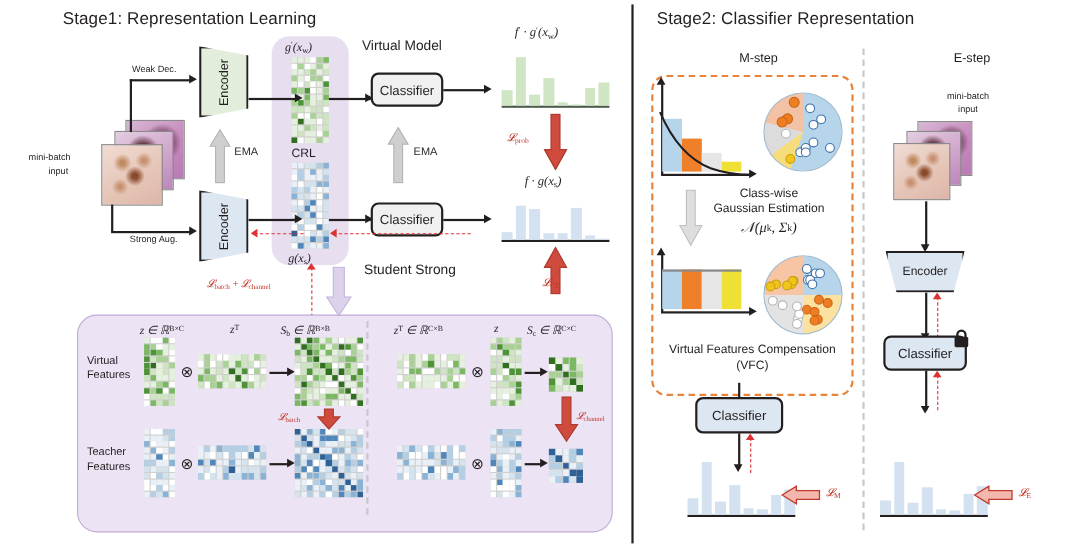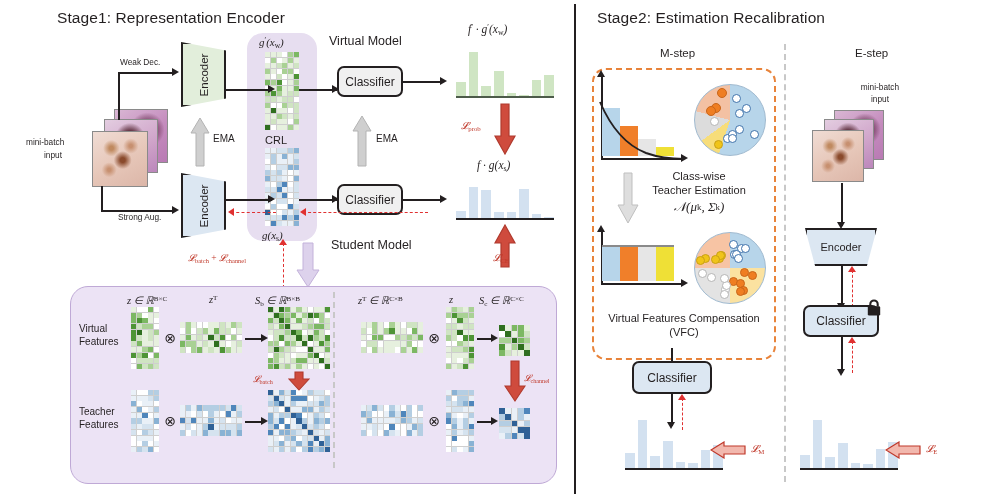--- a/index.html
+++ b/index.html
@@ -13,21 +13,21 @@
     overflow: hidden;
   }
   .fig { position:absolute; left:0; top:0; width:984px; height:498px; }
   .abs { position:absolute; }
   .ctr { display:flex; align-items:center; justify-content:center; text-align:center; }
 
   
   .stage-title { font-size:15.5px; color:#231f20; letter-spacing:.1px; white-space:nowrap; }
   .model-label { font-size:12.5px; white-space:nowrap; }
   .small-lbl { font-size:8.3px; white-space:nowrap; }
-  .step-lbl { font-size:11.5px; white-space:nowrap; }
+  .step-lbl { font-size:11.5px; white-space:nowrap;margin-left:12px; }
   .cap { font-size:10px; line-height:1.25; white-space:nowrap; }
   .mathit { font-family:"Liberation Serif", serif; font-style:italic; white-space:nowrap; }
   .mathup { font-family:"Liberation Serif", serif; white-space:nowrap; }
   .loss { font-family:"Liberation Serif", serif; color:#c0392b; white-space:nowrap; }
   .loss .cal { font-style:italic; }
   .sub { font-size:.68em; vertical-align:-0.25em; font-style:normal; }
   .sup { font-size:.68em; vertical-align:0.4em; font-style:normal; }
 
   
   .vdiv-main { width:2.4px; background:#231f20; }
@@ -111,21 +111,21 @@
   }
   .lock { position:absolute; }
 </style>
 </head>
 <body>
 
 <div class="fig">
 
   <div class="abs vdiv-main" style="left:574px; top:4px; height:490px;"></div>
 
-  <div class="abs stage-title" style="left:57px; top:9px;">Stage1: Representation Encoder</div>
+  <div class="abs stage-title" style="left:57px; top:9px;">Stage1: Representation Learning</div>
 
   <div class="abs small-lbl" style="left:26px; top:137px;">mini-batch</div>
   <div class="abs small-lbl" style="left:44px; top:150px;">input</div>
 
   <div class="abs imgstack" style="left:92px; top:109px; width:78px; height:78px;">
     <div class="ph derm1" style="left:22px; top:0; width:54px; height:54px;"></div>
     <div class="ph derm2" style="left:12px; top:10px; width:54px; height:54px;"></div>
     <div class="ph derm3" style="left:0px; top:22px; width:56px; height:56px;"></div>
   </div>
 
@@ -350,21 +350,21 @@
 
   <div class="abs rbox ctr" style="left:337px; top:66px; width:66px; height:31px;">
     <span>Classifier</span>
   </div>
 
   <div class="abs rbox ctr" style="left:337px; top:184px; width:66px; height:31px;">
     <span>Classifier</span>
   </div>
 
   <div class="abs model-label" style="left:329px; top:34px;">Virtual Model</div>
-  <div class="abs model-label" style="left:331px; top:238px;">Student Model</div>
+  <div class="abs model-label" style="left:331px; top:238px;">Student Strong</div>
 
   <div class="abs blkarrow" style="left:352px; top:115px;">
     <svg width="20" height="52" viewBox="0 0 20 52">
       <polygon points="10,1 19,16 14,16 14,51 6,51 6,16 1,16" fill="#cfcfcf" stroke="#b3b3b3" stroke-width="1"></polygon>
     </svg>
   </div>
   <div class="abs small-lbl" style="left:376px; top:133px; font-size:10px;">EMA</div>
 
   <div class="abs aline aline-h" style="left:403px; top:81px; width:40px;"></div>
   <div class="abs ahead-r" style="left:440px; top:77px;"></div>
@@ -1247,21 +1247,21 @@
 
   <div class="abs blkarrow" style="left:504px; top:360px;">
     <svg width="22" height="42" viewBox="0 0 22 42">
       <polygon points="11,41 21,26 15,26 15,1 7,1 7,26 1,26" fill="#cf4b3d" stroke="#b03a2e" stroke-width="1.1"></polygon>
     </svg>
   </div>
   <div class="abs loss" style="left:524px; top:373px; font-size:9px;">
     <span class="cal">𝓛</span><span class="sub">channel</span>
   </div>
 
-  <div class="abs stage-title" style="left:597px; top:9px;">Stage2: Estimation Recalibration</div>
+  <div class="abs stage-title" style="left:597px; top:9px;">Stage2: Classifier Representation</div>
 
   <div class="abs vdiv-dash" style="left:784px; top:44px; height:438px;"></div>
 
   <div class="abs step-lbl" style="left:660px; top:47px;">M-step</div>
   <div class="abs step-lbl" style="left:855px; top:47px;">E-step</div>
 
   <div class="abs mstep-panel" style="left:592px; top:68px; width:184px; height:292px;"></div>
 
   <div class="abs aline aline-v" style="left:601px; top:76px; height:83px;"></div>
   <div class="abs ahead-u" style="left:597px; top:70px;"></div>
@@ -1288,21 +1288,21 @@
       <div class="dot" style="width: 9px; height: 9px; left: 40.0882px; top: 24.0427px; background: rgb(255, 255, 255); border: 1.4px solid rgb(62, 114, 171);"></div>
       <div class="dot" style="width: 9px; height: 9px; left: 36.9977px; top: 8.89119px; background: rgb(255, 255, 255); border: 1.4px solid rgb(62, 114, 171);"></div>
       <div class="dot" style="width: 9px; height: 9px; left: 18.5982px; top: 55.2944px; background: rgb(240, 196, 25); border: 1px solid rgb(201, 160, 21);"></div>
       <div class="dot" style="width: 9px; height: 9px; left: 15.3892px; top: 32.4296px; background: rgb(255, 255, 255); border: 1.4px solid rgb(181, 181, 181);"></div>
       <div class="dot" style="width: 10px; height: 10px; left: 15.7341px; top: 17.9752px; background: rgb(239, 126, 34); border: 1px solid rgb(201, 102, 26);"></div>
       <div class="dot" style="width: 10px; height: 10px; left: 11.4298px; top: 21.0162px; background: rgb(239, 126, 34); border: 1px solid rgb(201, 102, 26);"></div>
       <div class="dot" style="width: 10px; height: 10px; left: 22.1586px; top: 2.80717px; background: rgb(239, 126, 34); border: 1px solid rgb(201, 102, 26);"></div>
     </div>
 
   <div class="abs cap ctr" style="left:634px; top:170px; width:130px; font-size:11px;">Class-wise</div>
-  <div class="abs cap ctr" style="left:634px; top:184px; width:130px; font-size:11px;">Teacher Estimation</div>
+  <div class="abs cap ctr" style="left:634px; top:184px; width:130px; font-size:11px;">Gaussian Estimation</div>
   <div class="abs mathit ctr" style="left:634px; top:199px; width:130px; font-size:13px;">
     <span style="font-family:'Liberation Serif',serif;">𝒩</span>
       <span>(μ</span>
       <span class="sub">k</span>
       <span>, Σ</span>
       <span class="sub">k</span>
       <span>)</span>
   </div>
 
   <div class="abs blkarrow" style="left:617px; top:172px;">

